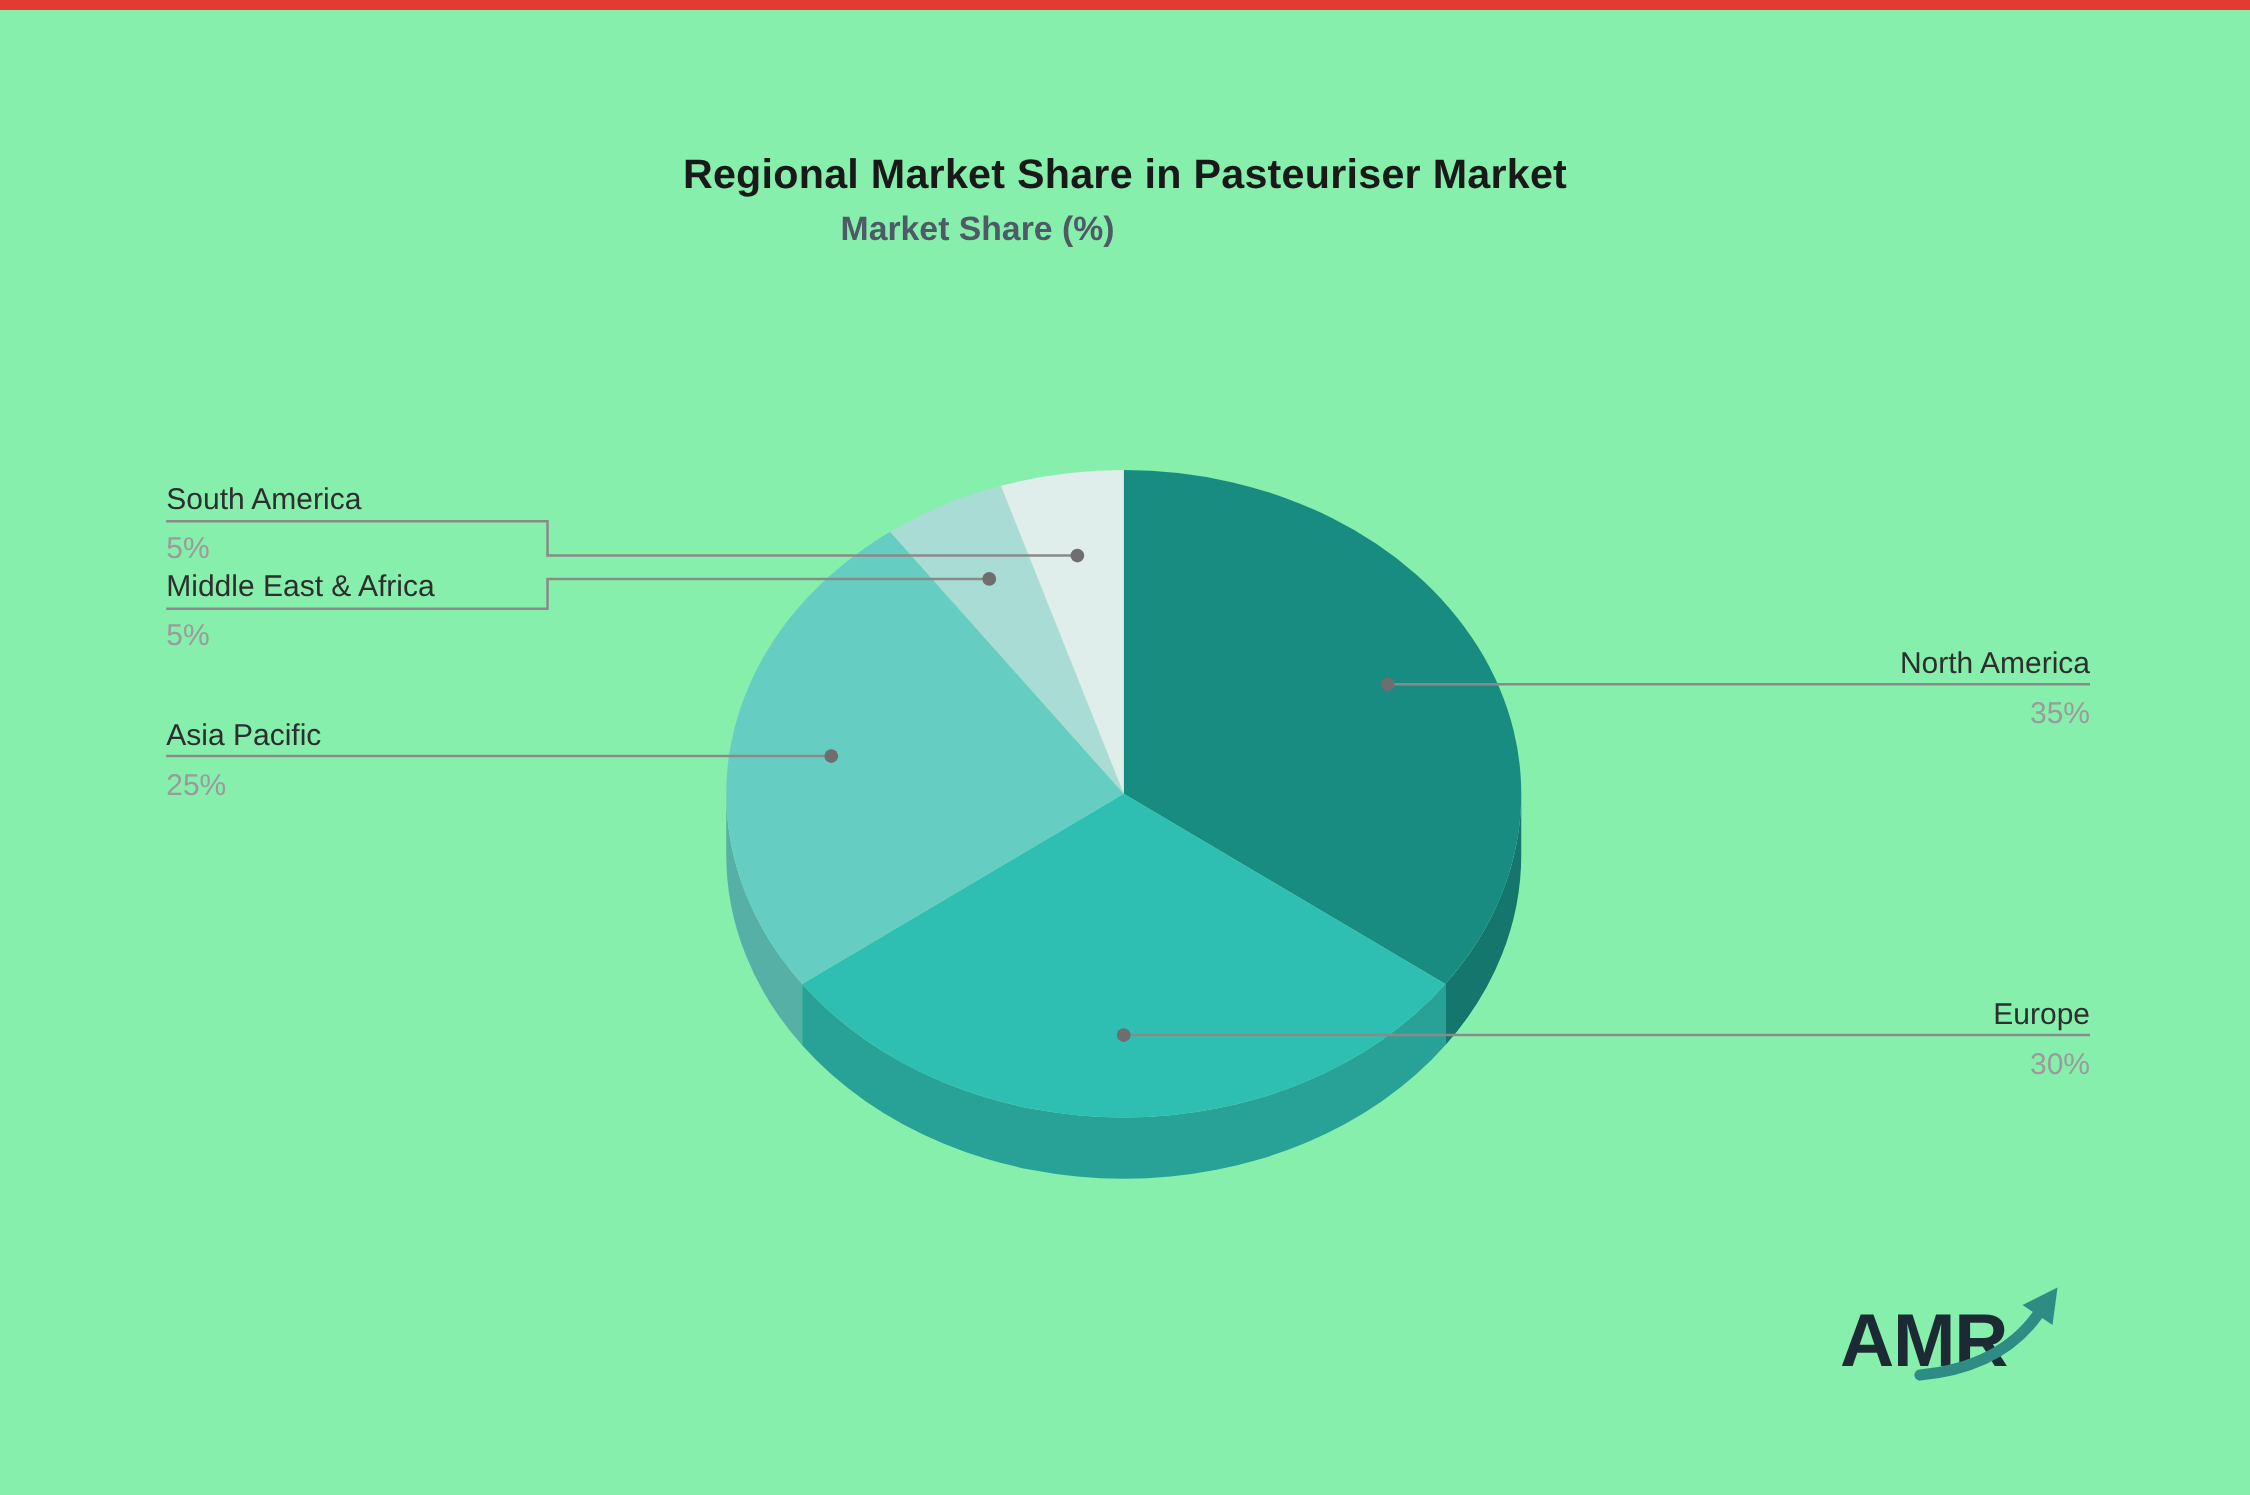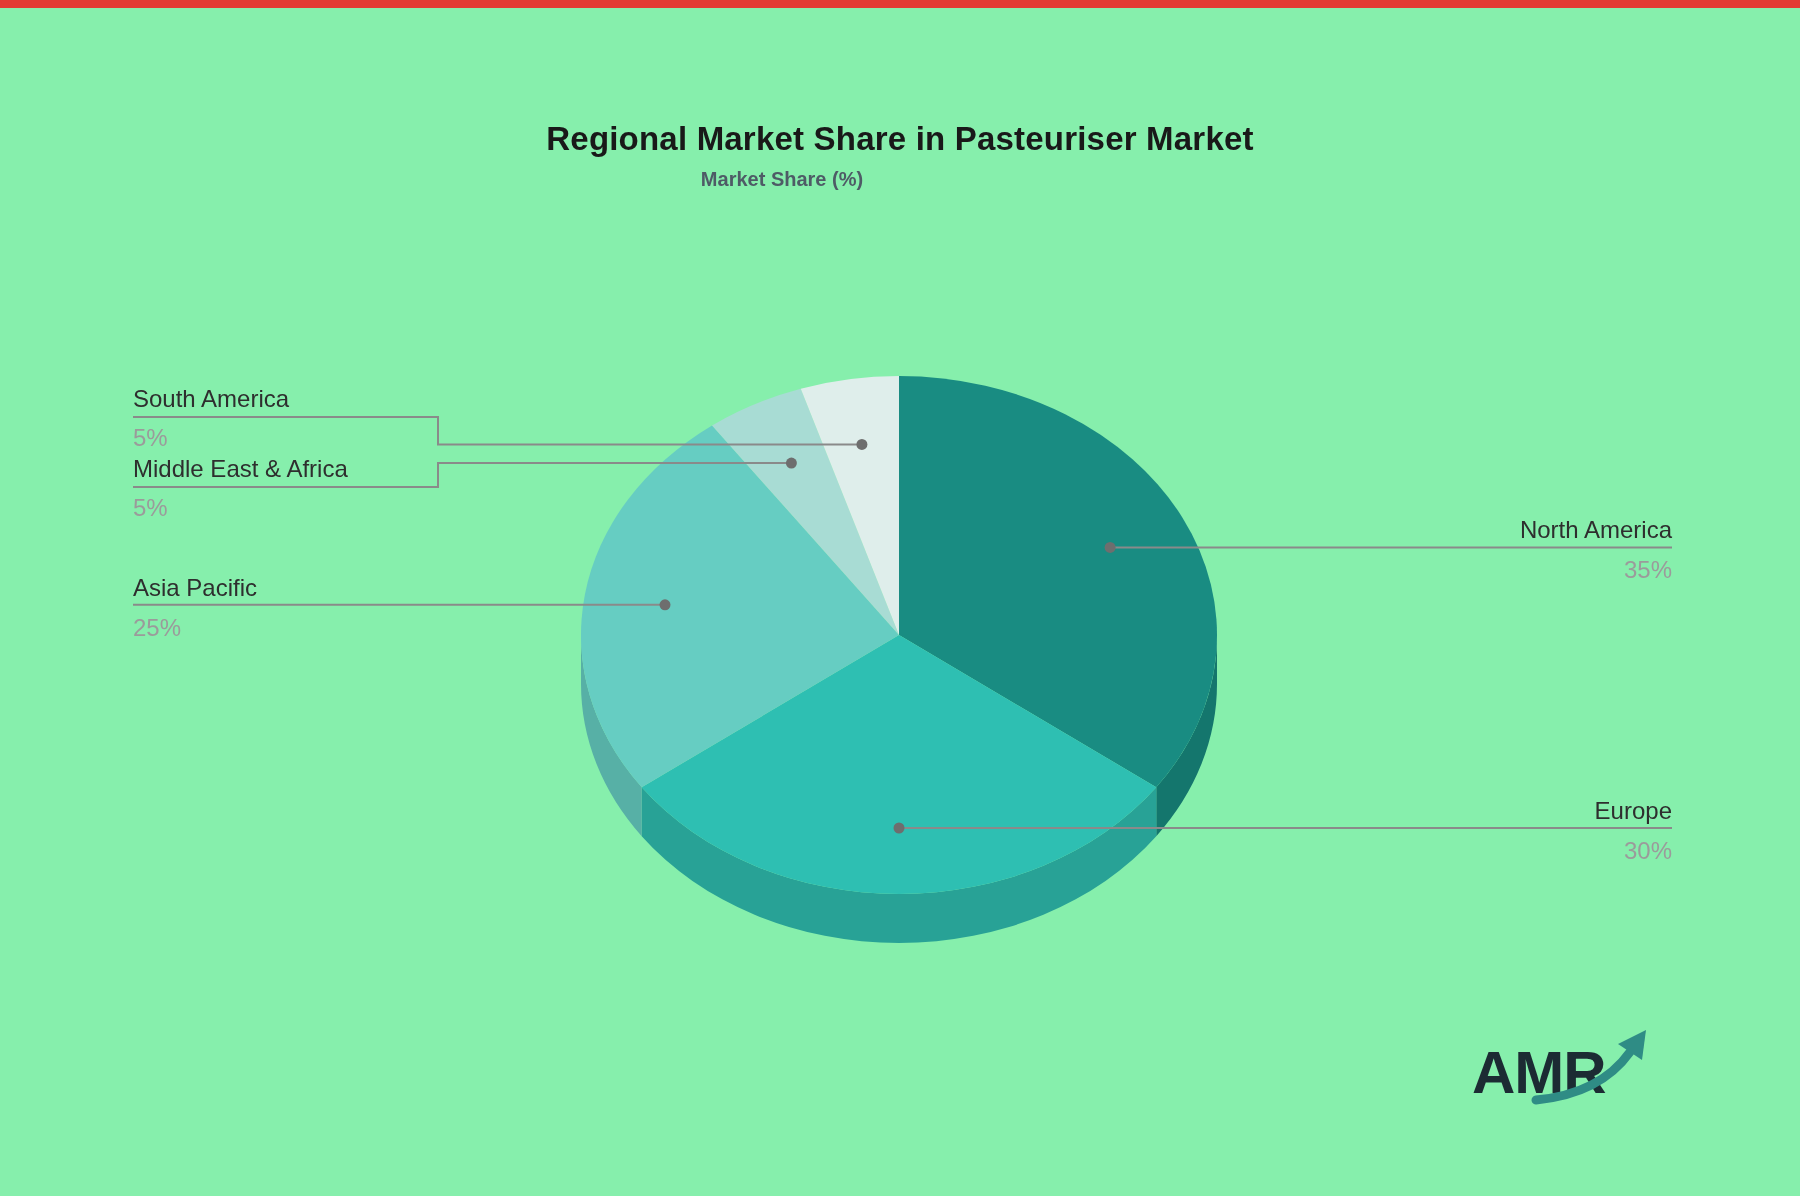--- a/index.html
+++ b/index.html
@@ -16,21 +16,21 @@
   }
   .title{
     position:absolute;top:120px;left:0;width:1800px;
     text-align:center;
     font-size:33px;font-weight:700;color:#191919;
     letter-spacing:0.2px;
   }
   .subtitle{
     position:absolute;top:168px;left:0;width:1564px;
     text-align:center;
-    font-size:20px;font-weight:700;color:#4e5b66;
+    font-size:27px;font-weight:700;color:#4e5b66;
   }
   .chart-svg{position:absolute;top:0;left:0;}
   .logo{
     position:absolute;left:1472px;top:1038px;width:200px;height:86px;
   }
   .logo-text{
     position:absolute;left:0;top:0;
     font-size:60px;font-weight:700;letter-spacing:-1px;
     font-family:"Liberation Sans", sans-serif;
   }

